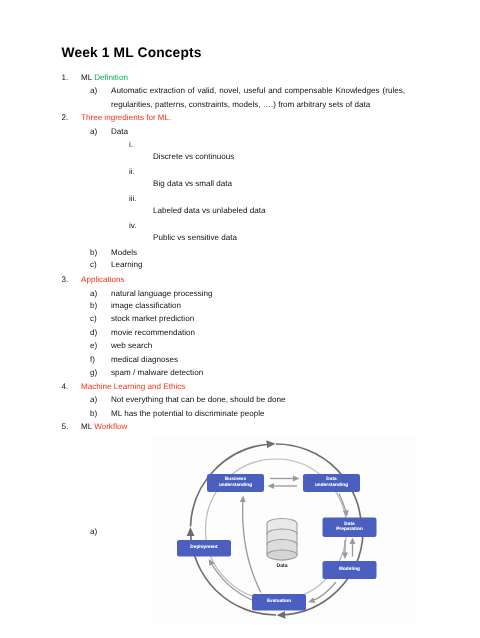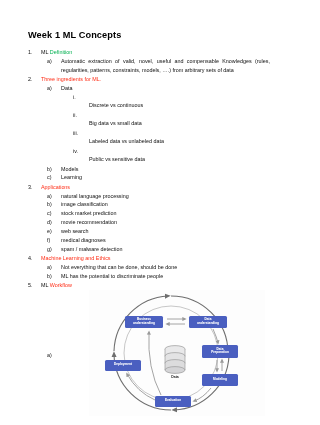--- a/index.html
+++ b/index.html
@@ -13,21 +13,21 @@
     overflow: hidden;
     font-family: "Liberation Sans", sans-serif;
     color: #111111;
   }
   .page {
     position: relative;
     width: 300px;
     height: 327px;
     background: #ffffff;
     box-sizing: border-box;
-    padding: 30px 28px 0 28px;
+    padding: 30px 28px 0 41px;
   }
   .doc-title {
     font-size: 9.2px;
     font-weight: bold;
     color: #000000;
     letter-spacing: 0.1px;
     margin: 0 0 7px 0;
     line-height: 1.2;
   }
   

